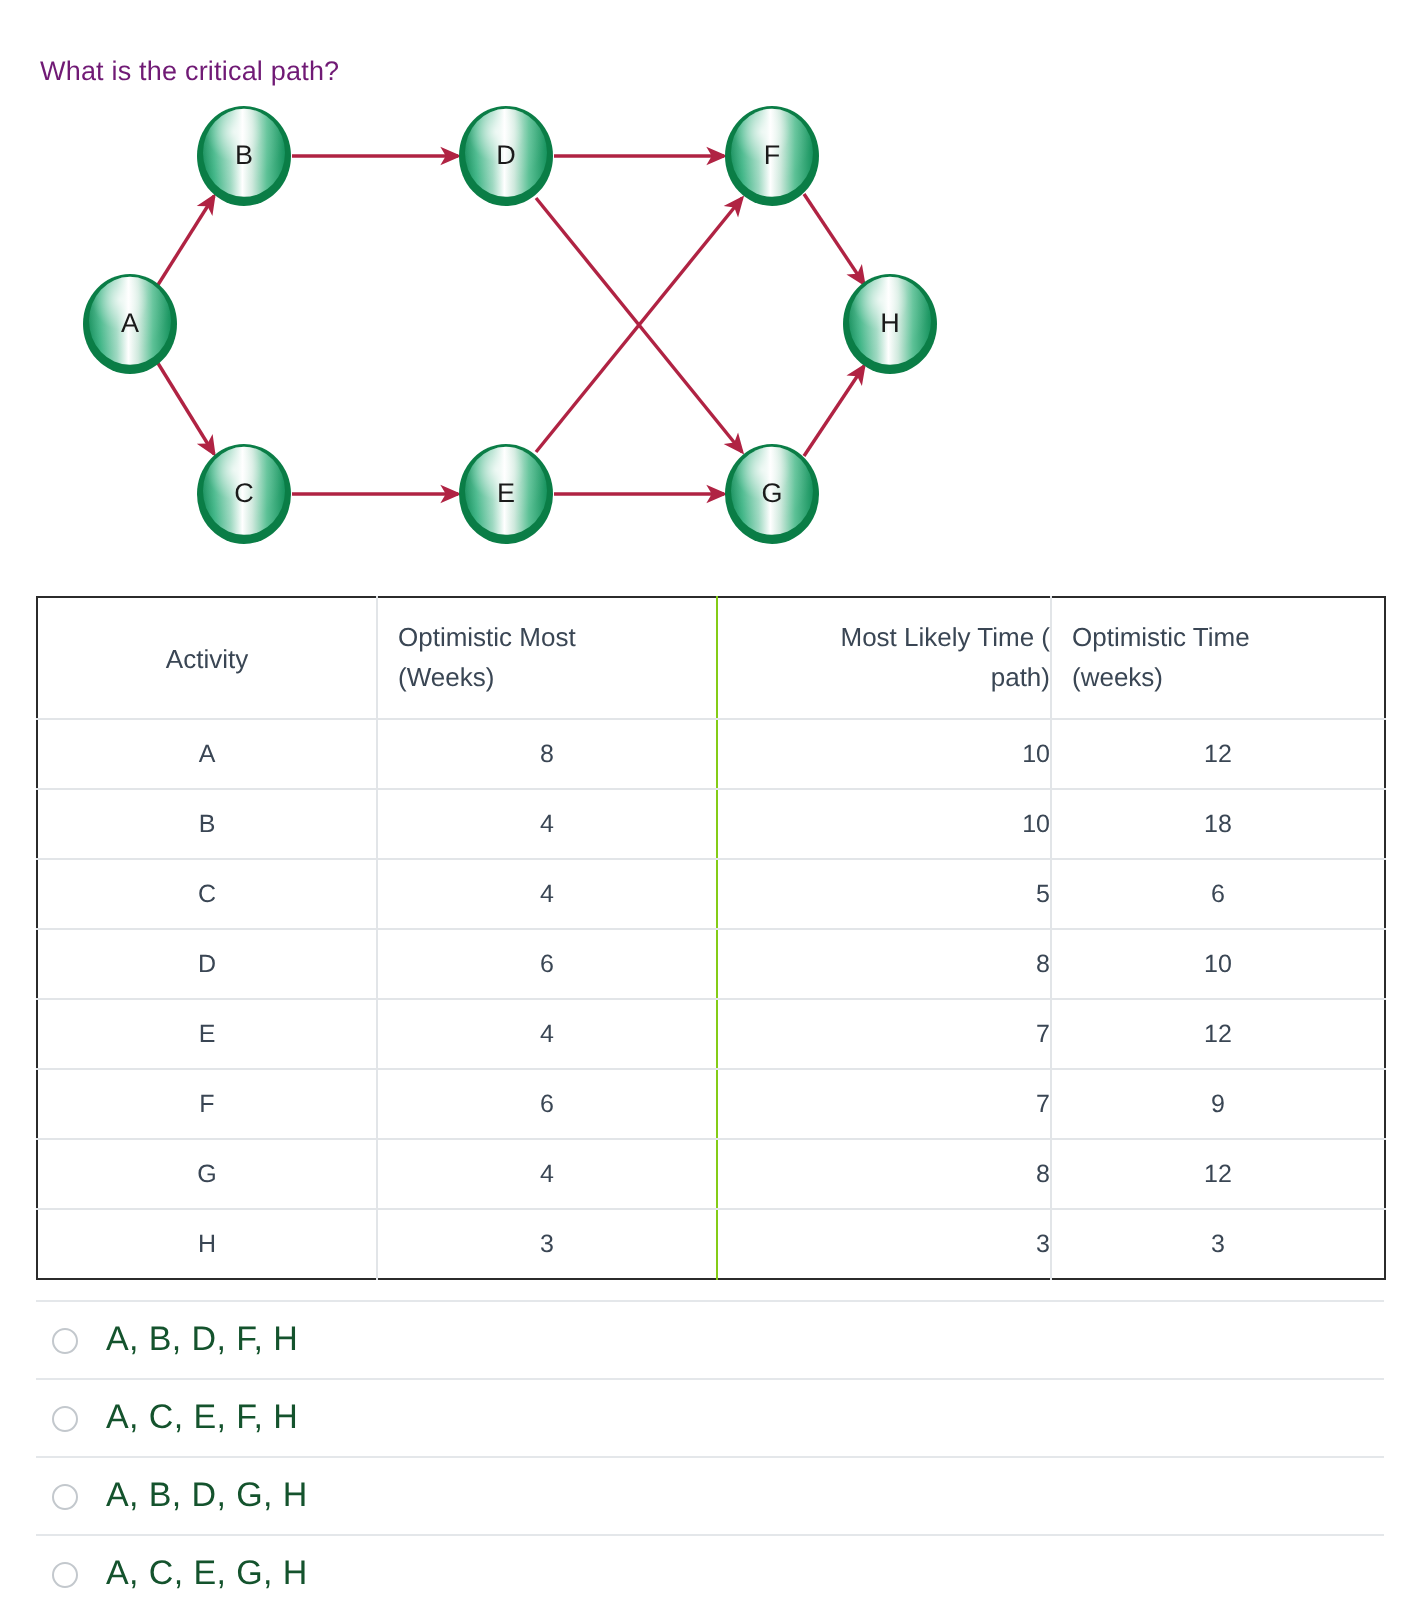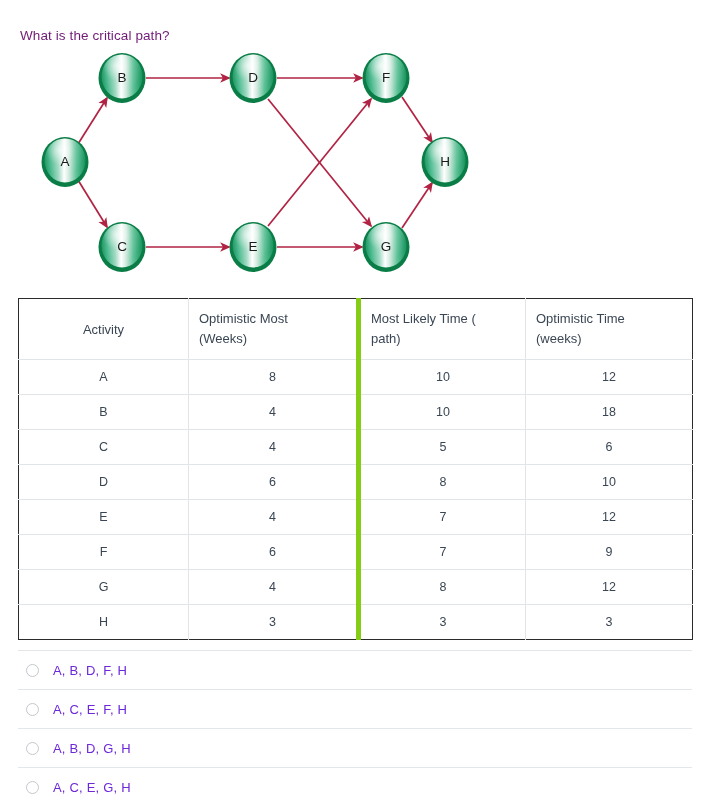--- a/index.html
+++ b/index.html
@@ -34,36 +34,36 @@
   .col-opt{width:170px;}
   .col-ml{width:167px;}
   .col-pes{width:167px;}
   thead th{height:60px;font-size:13px;color:#3a4654;}
   thead th.h-activity{text-align:center;}
   thead th.h-wrap{text-align:left;padding:0 0 0 10px;line-height:1.55;}
   thead th .l2{display:block;}
   tbody td{height:34px;text-align:center;}
   
   .pert-table .sep-light{border-left:1px solid #e2e5e8;}
-  .pert-table .sep-dark{border-left:5px solid #84cc16;}
+  .pert-table .sep-dark{border-left:1px solid #84cc16;text-align:right;}
   thead th.sep-light{border-left:1px solid #c9ced3;}
   
   .options{position:absolute;left:18px;top:650px;width:674px;}
   .option-row{
     display:flex;align-items:center;
     height:38px;
     border-top:1px solid #e4e7ea;
     padding-left:8px;
   }
   .radio{
     width:11px;height:11px;border-radius:50%;
     border:1px solid #c3c8cd;background:#fff;
     flex:0 0 auto;margin-right:14px;
   }
-  .option-label{font-size:13px;color:#6d28d9;letter-spacing:.2px;}
+  .option-label{font-size:17px;color:#14532d;letter-spacing:.2px;}
 </style>
 </head>
 <body>
 
 <div class="question-text">What is the critical path?</div>
 
 <div class="diagram">
   <svg width="708" height="252" viewBox="0 0 708 252" xmlns="http://www.w3.org/2000/svg">
     <defs>
       <linearGradient id="nodeGrad" x1="0" y1="0" x2="1" y2="0">

